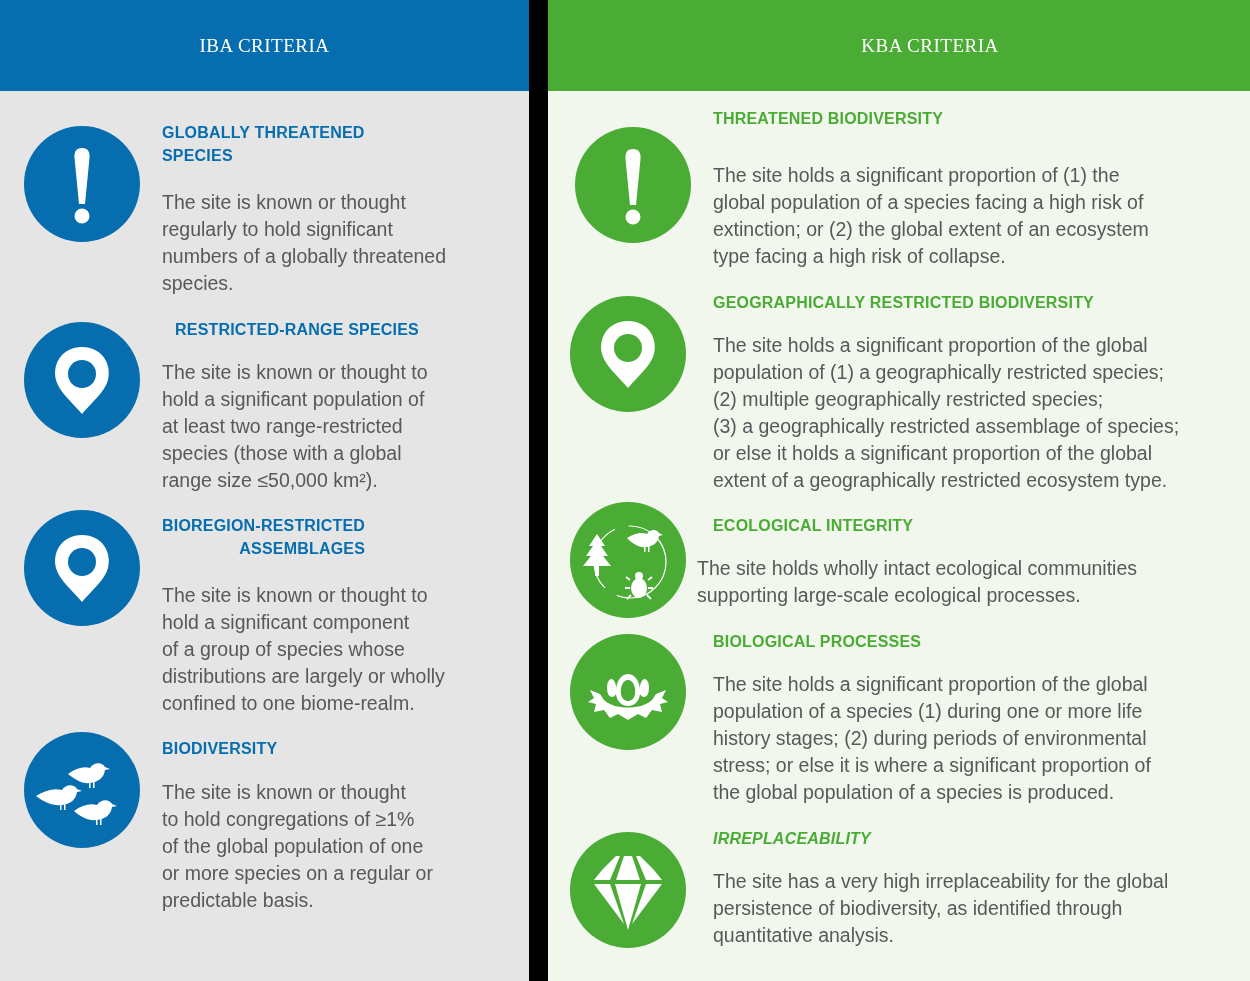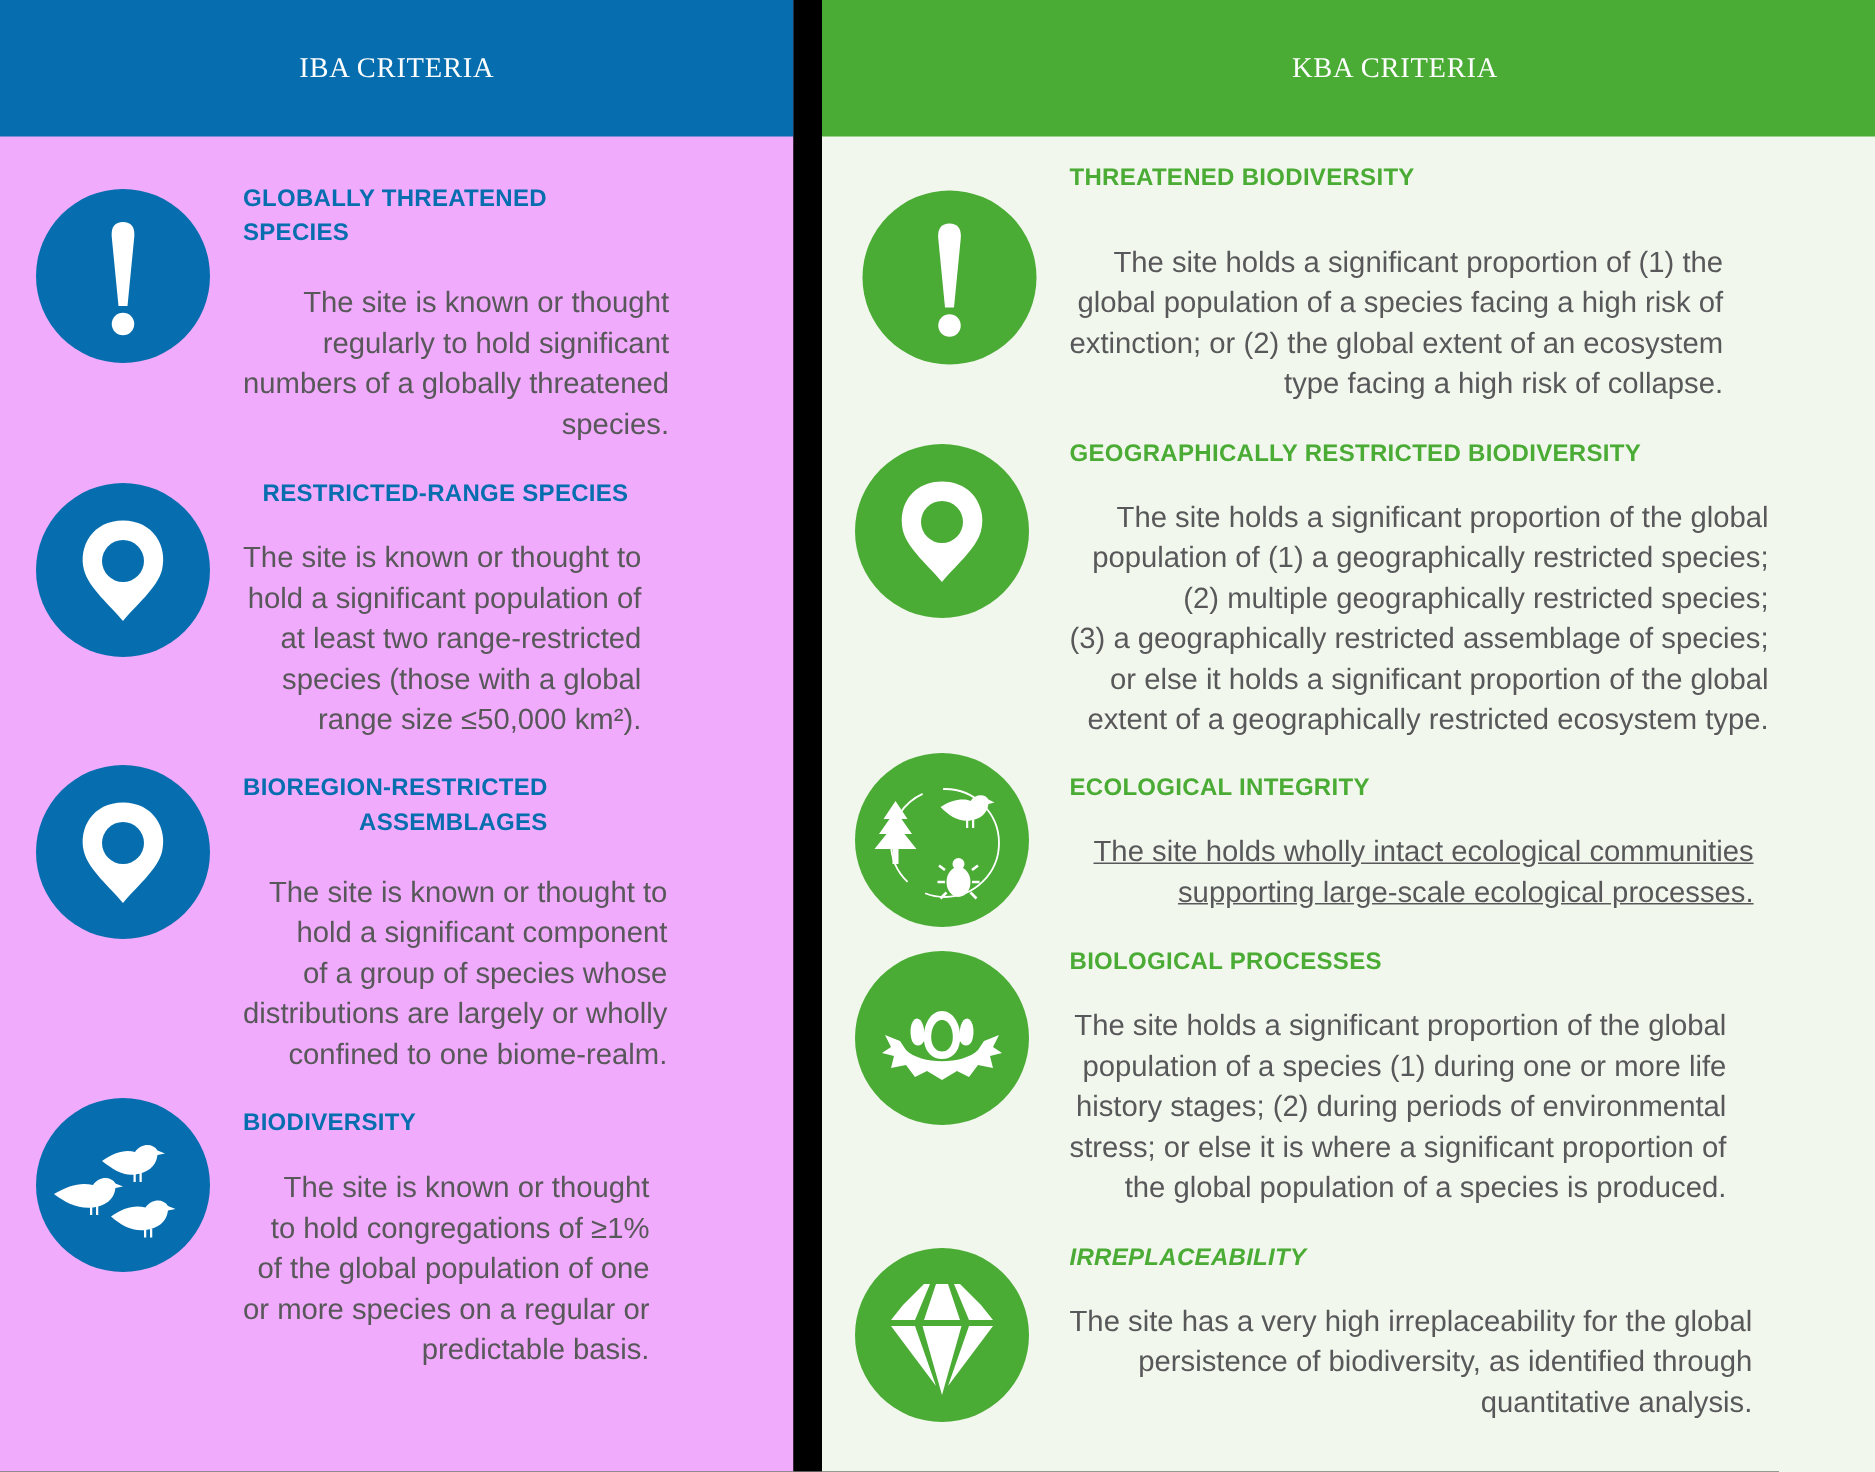--- a/index.html
+++ b/index.html
@@ -1,32 +1,32 @@
 <!DOCTYPE html>
 <html><head>
   <meta charset="utf-8">
   <style>
     html, body { margin:0; padding:0; }
     body { width:1250px; height:981px; background:#000; position:relative; overflow:hidden;
            font-family:"Liberation Sans", sans-serif; }
     .panel { position:absolute; top:0; height:981px; }
-    .panel.left { left:0; width:529px; background:#f0abfc; }
+    .panel.left { left:0; width:529px; background:#e5e5e5; }
     .panel.right { left:548px; width:764px; background:#F1F7EC; }
     .divider { position:absolute; left:529px; top:0; width:19px; height:981px; background:#000; }
     .header { height:91px; display:flex; align-items:center; justify-content:center;
               color:#fff; font-family:"Liberation Serif", serif; font-size:19px; letter-spacing:0.5px; }
     .left .header { background:#066EAF; }
     .right .header { background:#4AAB35; }
     .icon { position:absolute; border-radius:50%; display:flex; align-items:center; justify-content:center; }
     .left .icon { background:#066EAF; width:116px; height:116px; }
     .right .icon { background:#4AAB35; width:116px; height:116px; }
     .title { position:absolute; font-weight:bold; font-size:16px; line-height:23px; letter-spacing:0.2px; }
     .left .title { color:#066EAF; }
     .right .title { color:#4AAB35; }
-    .desc { position:absolute; color:#58585A; font-size:19.5px; line-height:27px; white-space:pre-line;text-align:right; }
+    .desc { position:absolute; color:#58585A; font-size:19.5px; line-height:27px; white-space:pre-line; }
     .right .desc { font-size:19.5px; }
     svg { display:block; }
   </style>
 </head>
 <body>
 
 <div class="panel left">
   <div class="header">IBA CRITERIA</div>
 
   <div class="icon" style="left:24px;top:126px;">
@@ -131,21 +131,21 @@
         <path d="M57 36 C65 31 72 30 77 32 C80 27 87 27 89 31 L93 33 L89 34 C88 41 83 44 77 45 C69 46 63 42 57 36 Z"></path>
         <rect x="74" y="44" width="1.5" height="6"></rect>
           <rect x="78" y="44" width="1.5" height="6"></rect>
         <ellipse cx="69" cy="86" rx="8" ry="10"></ellipse>
         <circle cx="69" cy="74" r="4"></circle>
         <path d="M60 78 L56 75 M78 78 L82 75 M60 86 L55 86 M78 86 L83 86 M61 93 L57 97 M77 93 L81 97" stroke="#fff" stroke-width="1.8"></path>
       </g>
     </svg>
   </div>
   <div class="title" style="left:165px;top:514px;">ECOLOGICAL INTEGRITY</div>
-  <div class="desc" style="left:181px;top:555px;text-decoration:underline;">The site holds wholly intact ecological communities
+  <div class="desc" style="left:149px;top:555px;">The site holds wholly intact ecological communities
 supporting large-scale ecological processes.</div>
 
   <div class="icon" style="left:22px;top:634px;">
     <svg width="116" height="116" viewBox="0 0 116 116">
       <g fill="#fff">
         <path d="M58 40 C66 40 71 50 70 60 C69 68 64 72 58 72 C52 72 47 68 46 60 C45 50 50 40 58 40 Z"></path>
         <path d="M41 45 C45 45 47 52 46 60 C44 64 40 64 38 60 C36 54 37 46 41 45 Z"></path>
         <path d="M75 45 C79 46 80 54 78 60 C76 64 72 64 70 60 C69 52 71 45 75 45 Z"></path>
         <path d="M20 56 L30 60 L34 66 C44 76 72 76 82 66 L86 60 L96 56 L92 64 L98 68 L90 70 L92 78 L82 76 L76 84 L68 80 L58 86 L48 80 L40 84 L34 76 L24 78 L26 70 L18 68 L24 64 Z"></path>
       </g>

